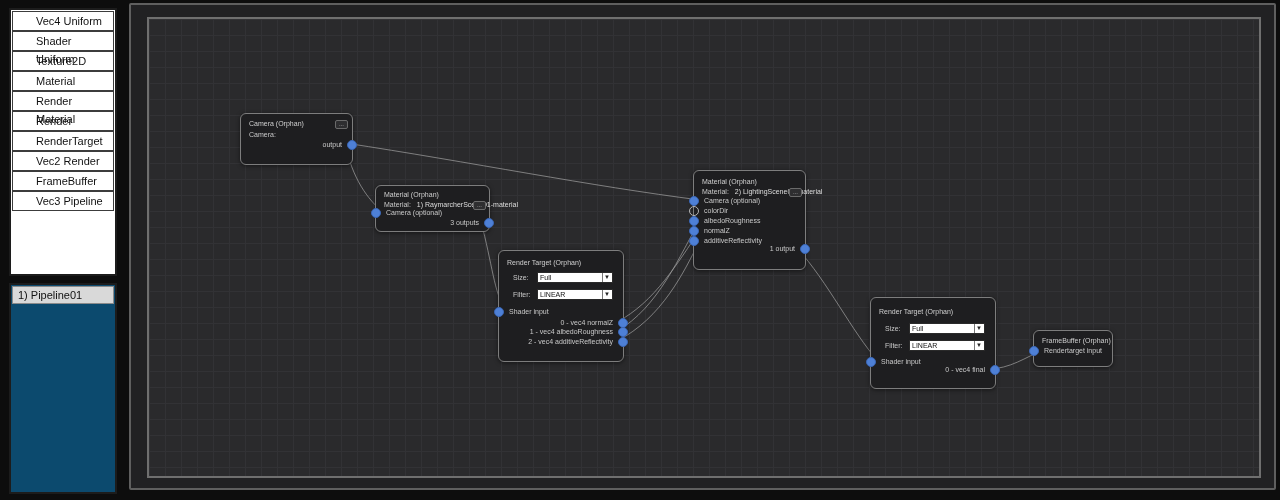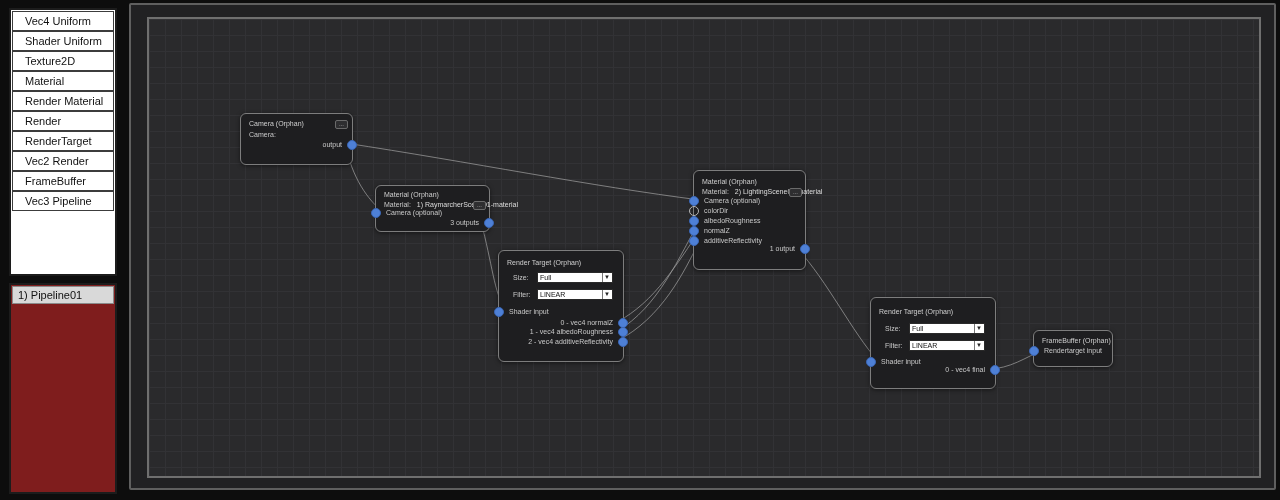--- a/index.html
+++ b/index.html
@@ -4,24 +4,24 @@
 <style>
   * { margin:0; padding:0; box-sizing:border-box; }
   html,body { width:1280px; height:500px; overflow:hidden; background:#0d0d0d;
               font-family:"Liberation Sans", sans-serif; }
   .stage { position:absolute; left:0; top:0; width:1280px; height:500px; }
 
   
   .palette-panel { position:absolute; left:9px; top:8px; width:108px; height:268px;
                    background:#ffffff; border:2px solid #1c1c1c; padding:1px; }
   .palette-btn { height:20px; border:1px solid #3c3c3c; background:#ffffff; color:#111;
-                 font-size:11px; line-height:18px; padding-left:12px; cursor:pointer;
+                 font-size:11px; line-height:18px; padding-left:23px; cursor:pointer;
                  margin-bottom:0px; }
   .pipeline-panel { position:absolute; left:9px; top:283px; width:108px; height:211px;
-                    background:#7f1d1d; border:2px solid #1c1c1c; padding:1px; }
+                    background:#0c4a6e; border:2px solid #1c1c1c; padding:1px; }
   .pipeline-item { height:18px; background:#d9d9d9; border:1px solid #8a8a8a; color:#111;
                    font-size:11px; line-height:16px; padding-left:5px; cursor:pointer; }
 
   
   .editor-frame { position:absolute; left:129px; top:3px; width:1147px; height:487px;
                   border:2px solid #5f5f5f; background:#212123; border-radius:2px; }
   .node-canvas { position:absolute; left:16px; top:12px; width:1114px; height:461px;
                  border:2px solid #6f6f6f; background-color:#2a2a2c;
                  background-image:
                    linear-gradient(#323235 1px, transparent 1px),

